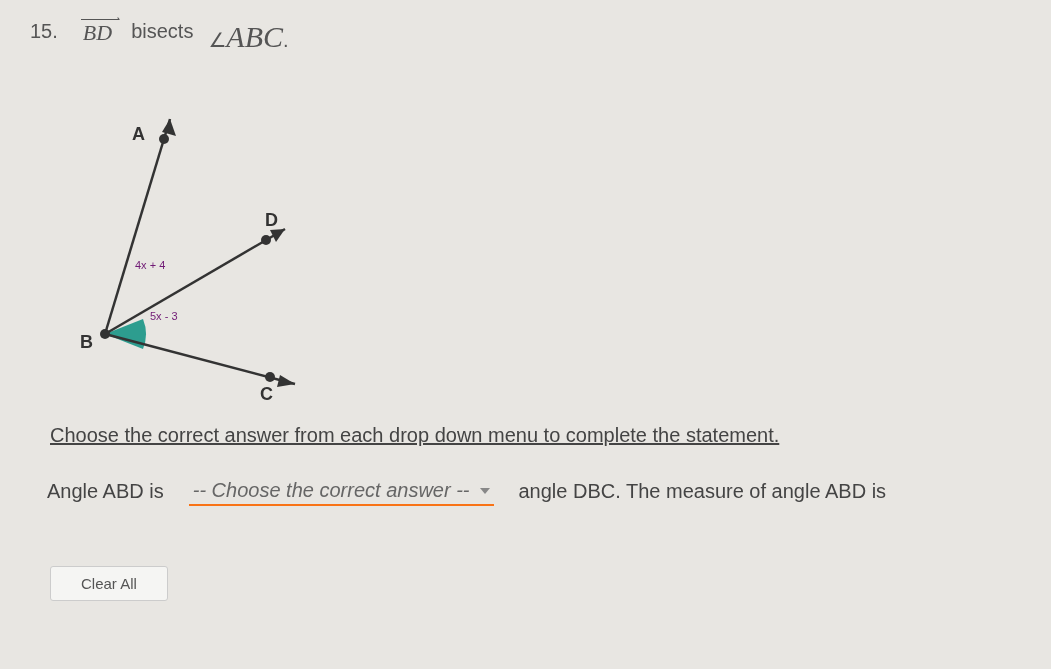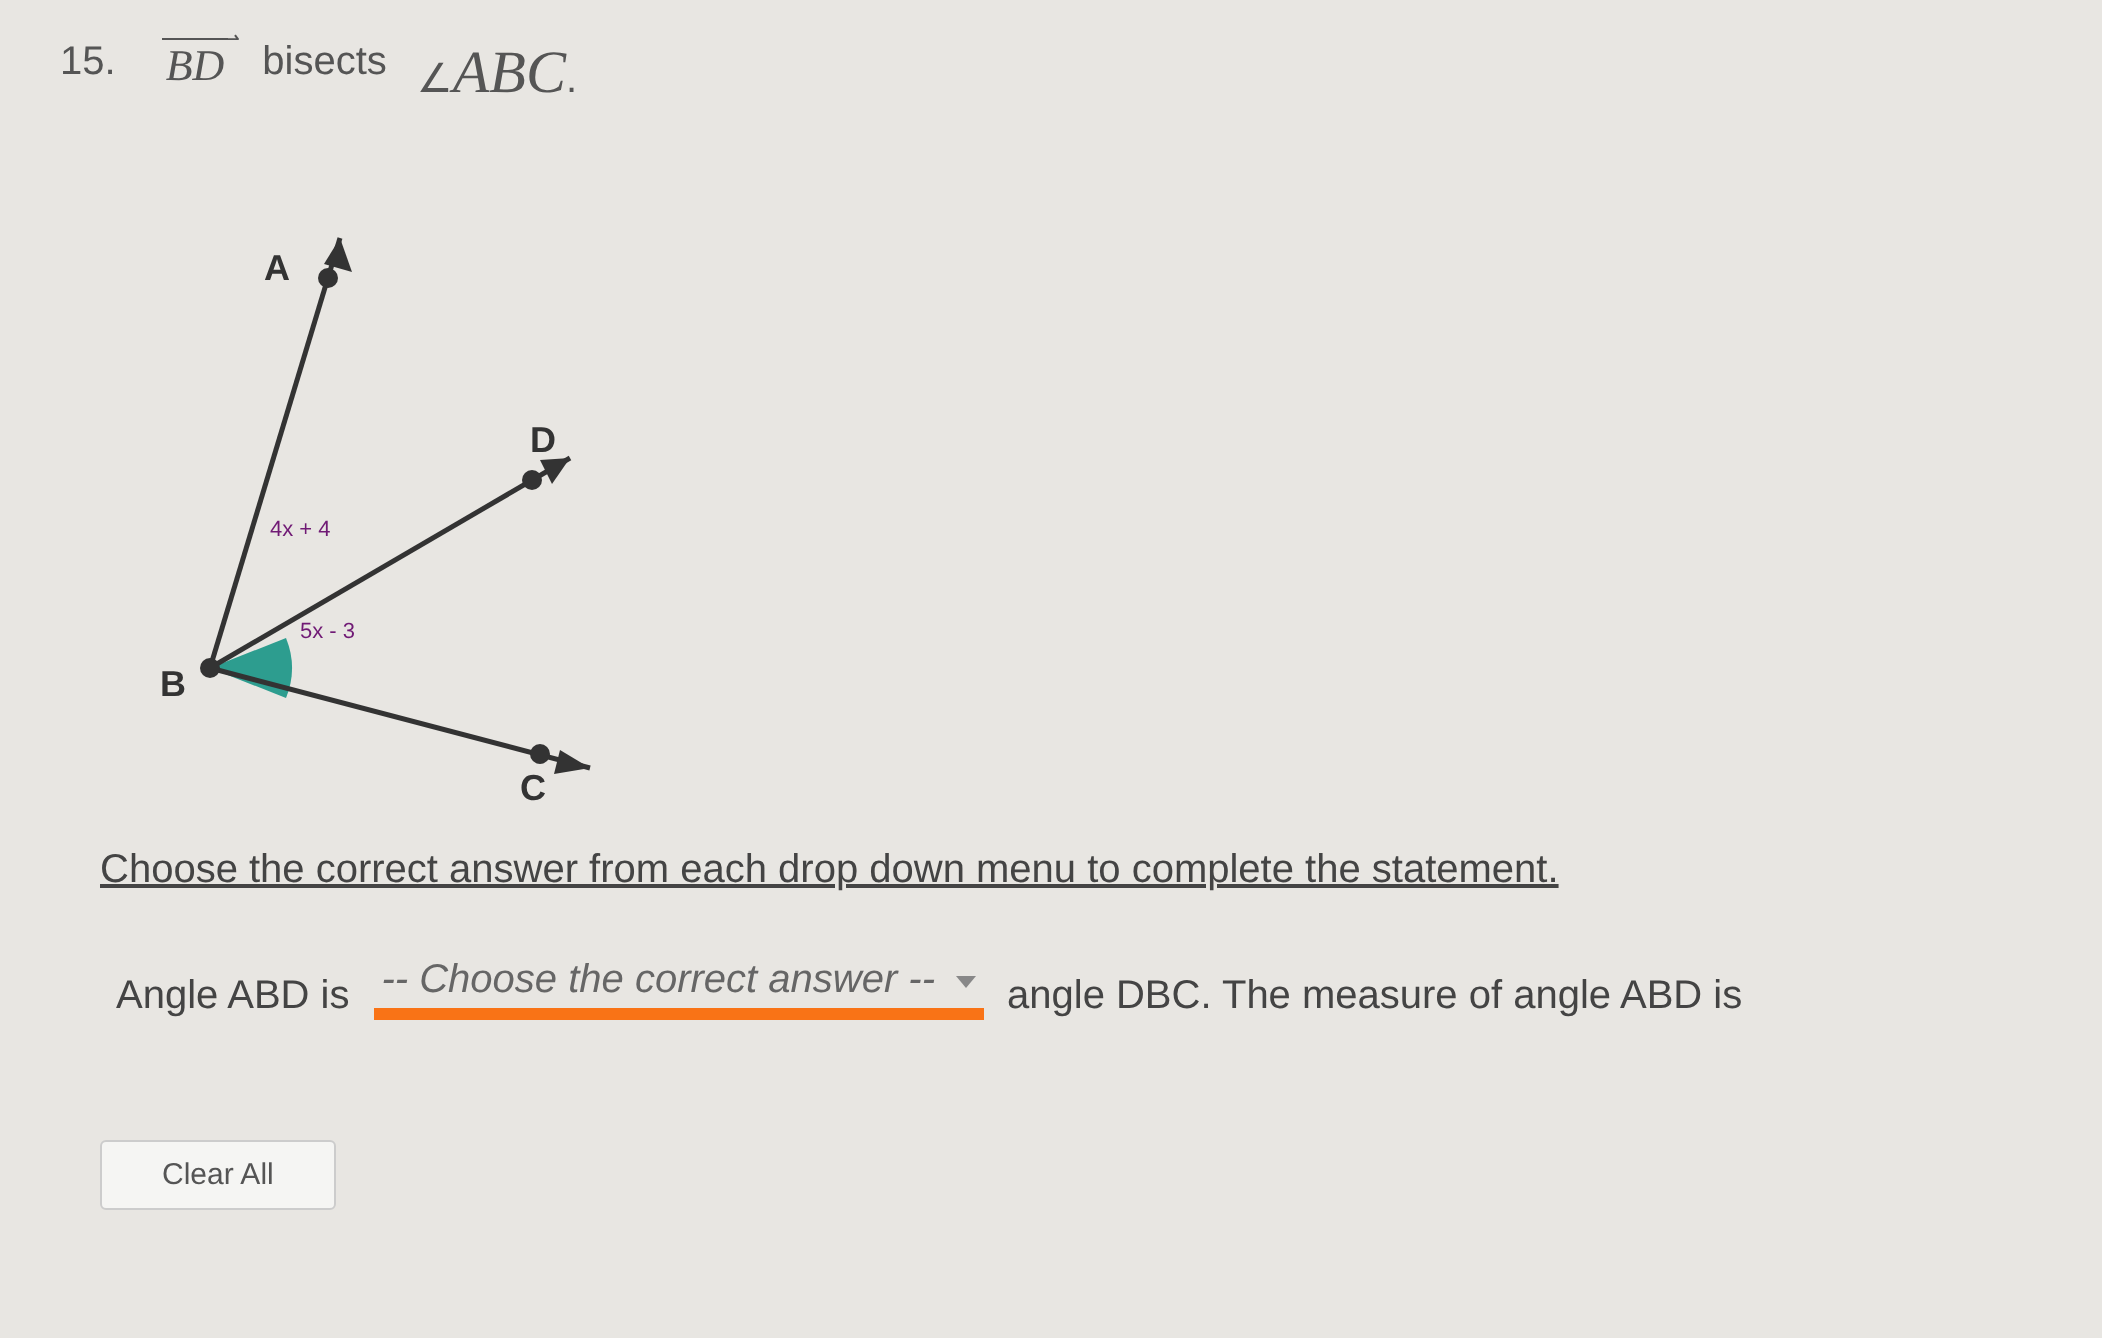--- a/index.html
+++ b/index.html
@@ -63,31 +63,31 @@
     }
     .instruction {
       font-size: 20px;
       color: #444;
       margin: 15px 20px 30px 20px;
       text-decoration: underline;
     }
     .answer-line {
       font-size: 20px;
       color: #444;
-      margin: 20px 20px 30px 28px;
+      margin: 20px 20px 30px 17px;
       display: flex;
-      align-items: flex-end;
-      gap: 12px;
+      align-items: center;
+      gap: 25px;
     }
     .dropdown {
       display: inline-flex;
       align-items: center;
       font-style: italic;
       color: #666;
-      border-bottom: 6px solid #f97316;
+      border-bottom: 2px solid #f97316;
       padding: 2px 4px;
       cursor: pointer;
       gap: 6px;
     }
     .caret-down {
       width: 0;
       height: 0;
       border-left: 5px solid transparent;
       border-right: 5px solid transparent;
       border-top: 6px solid #888;

